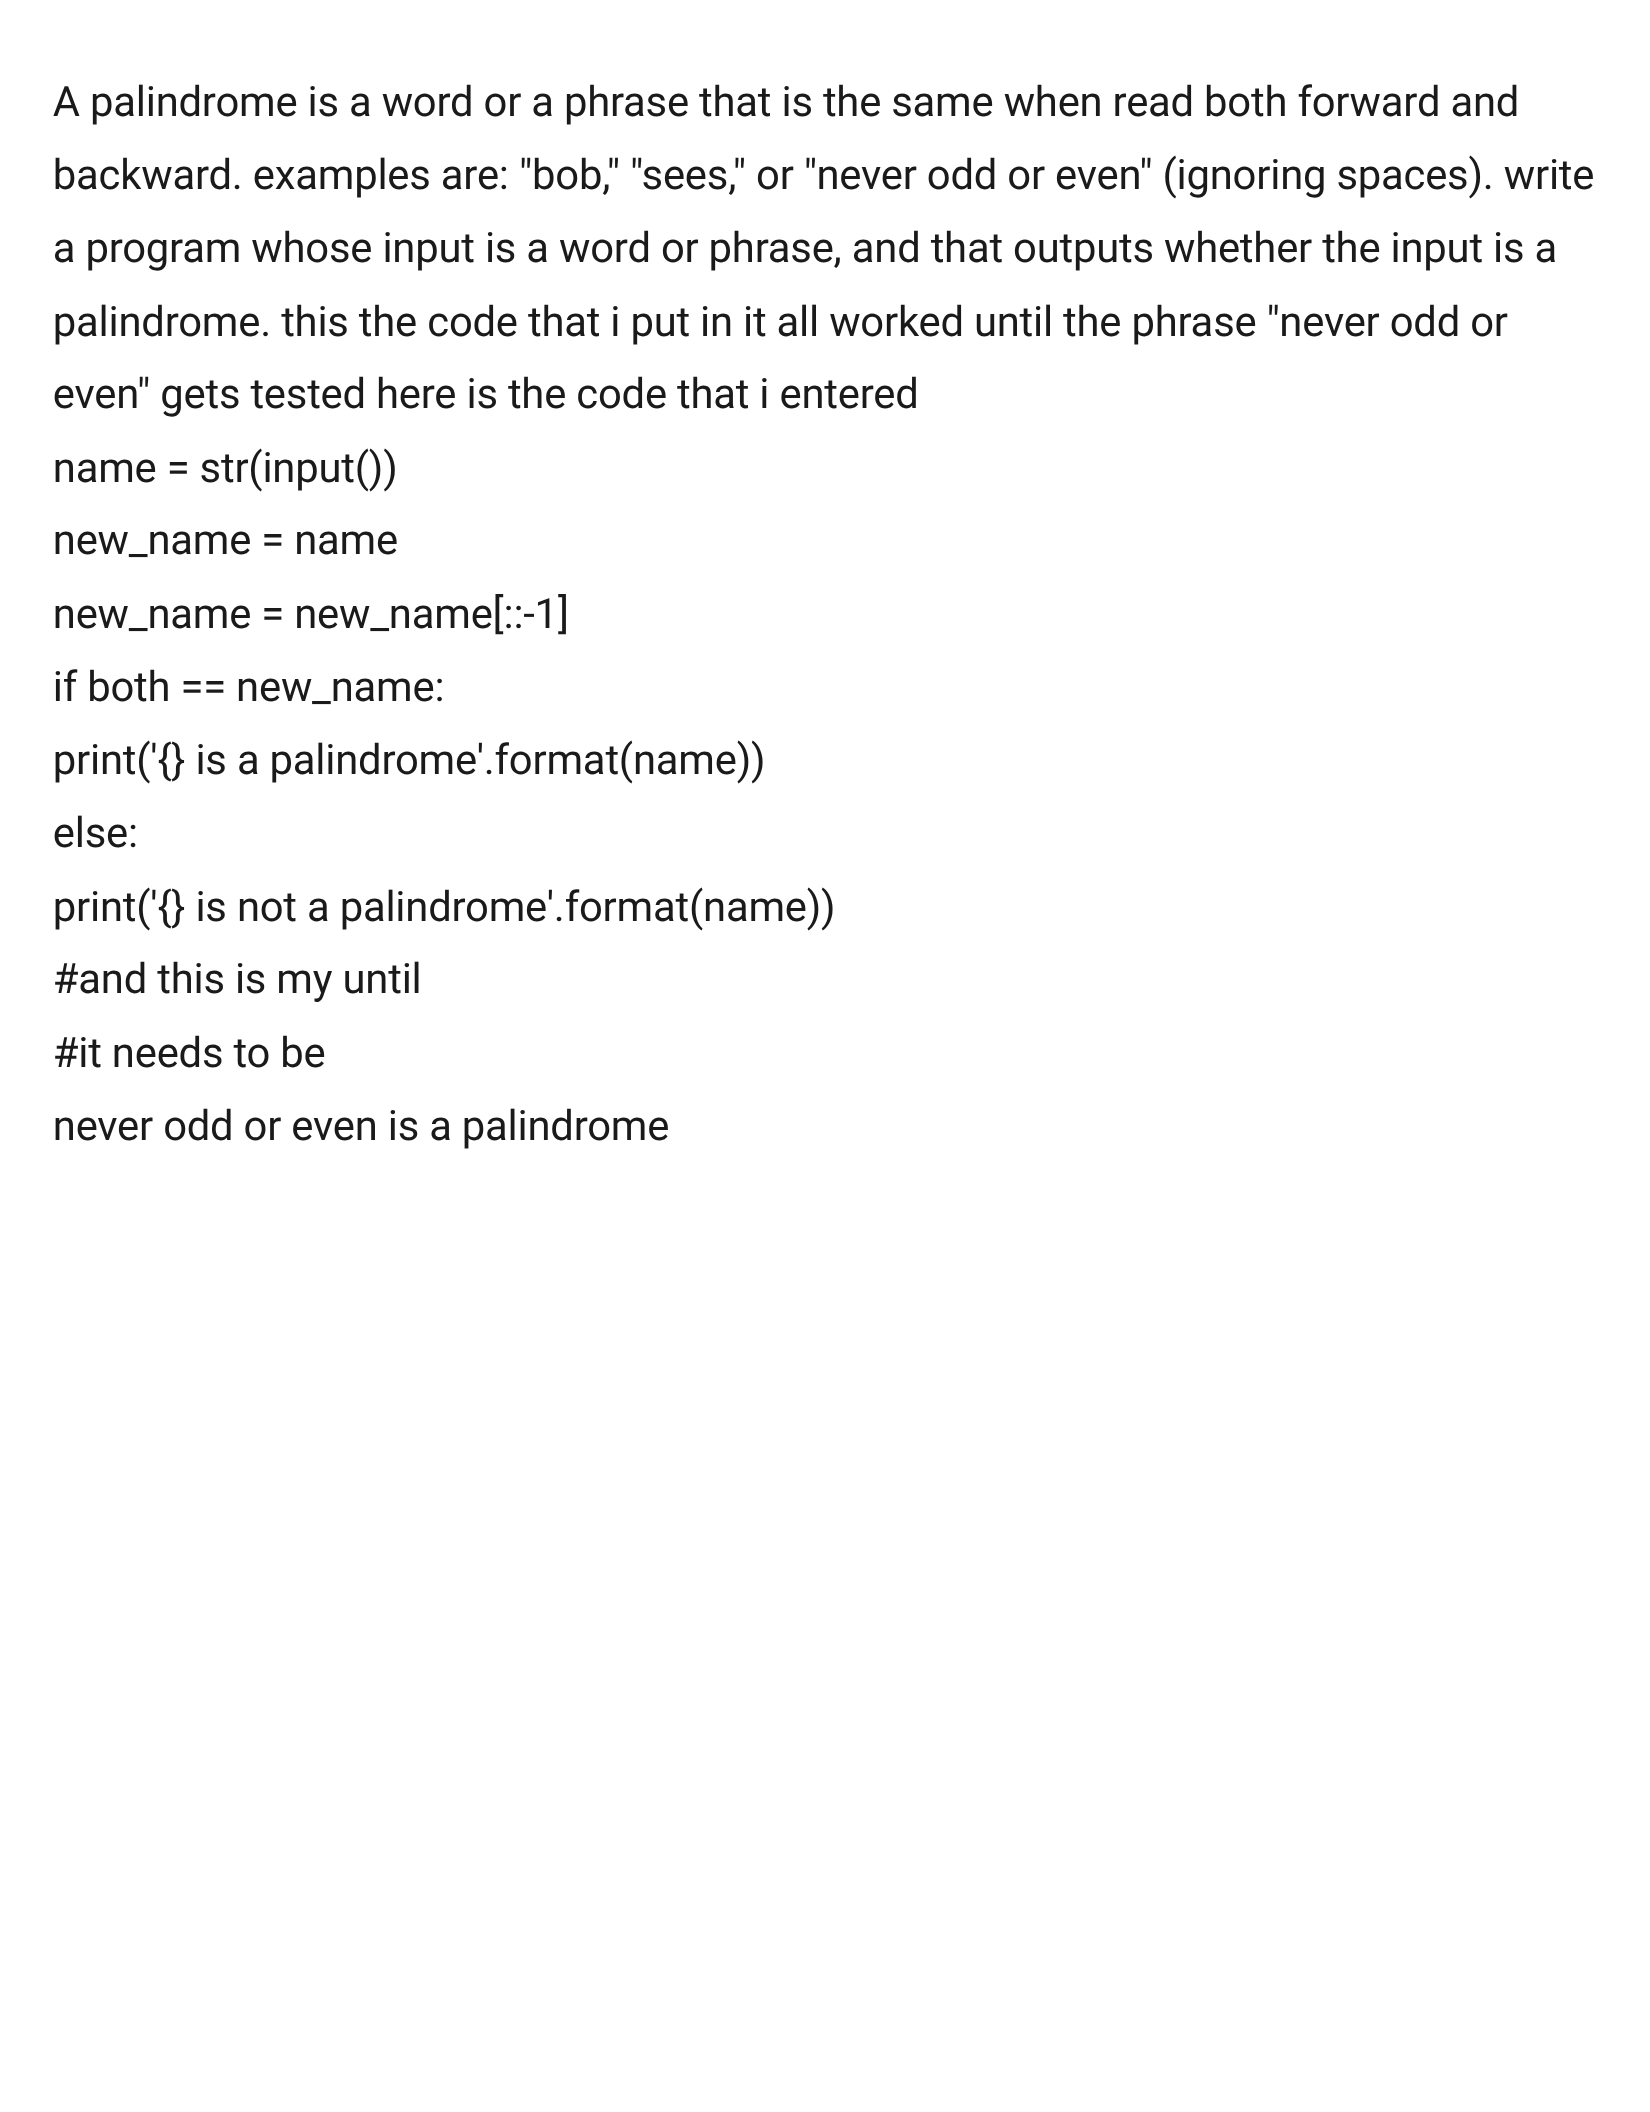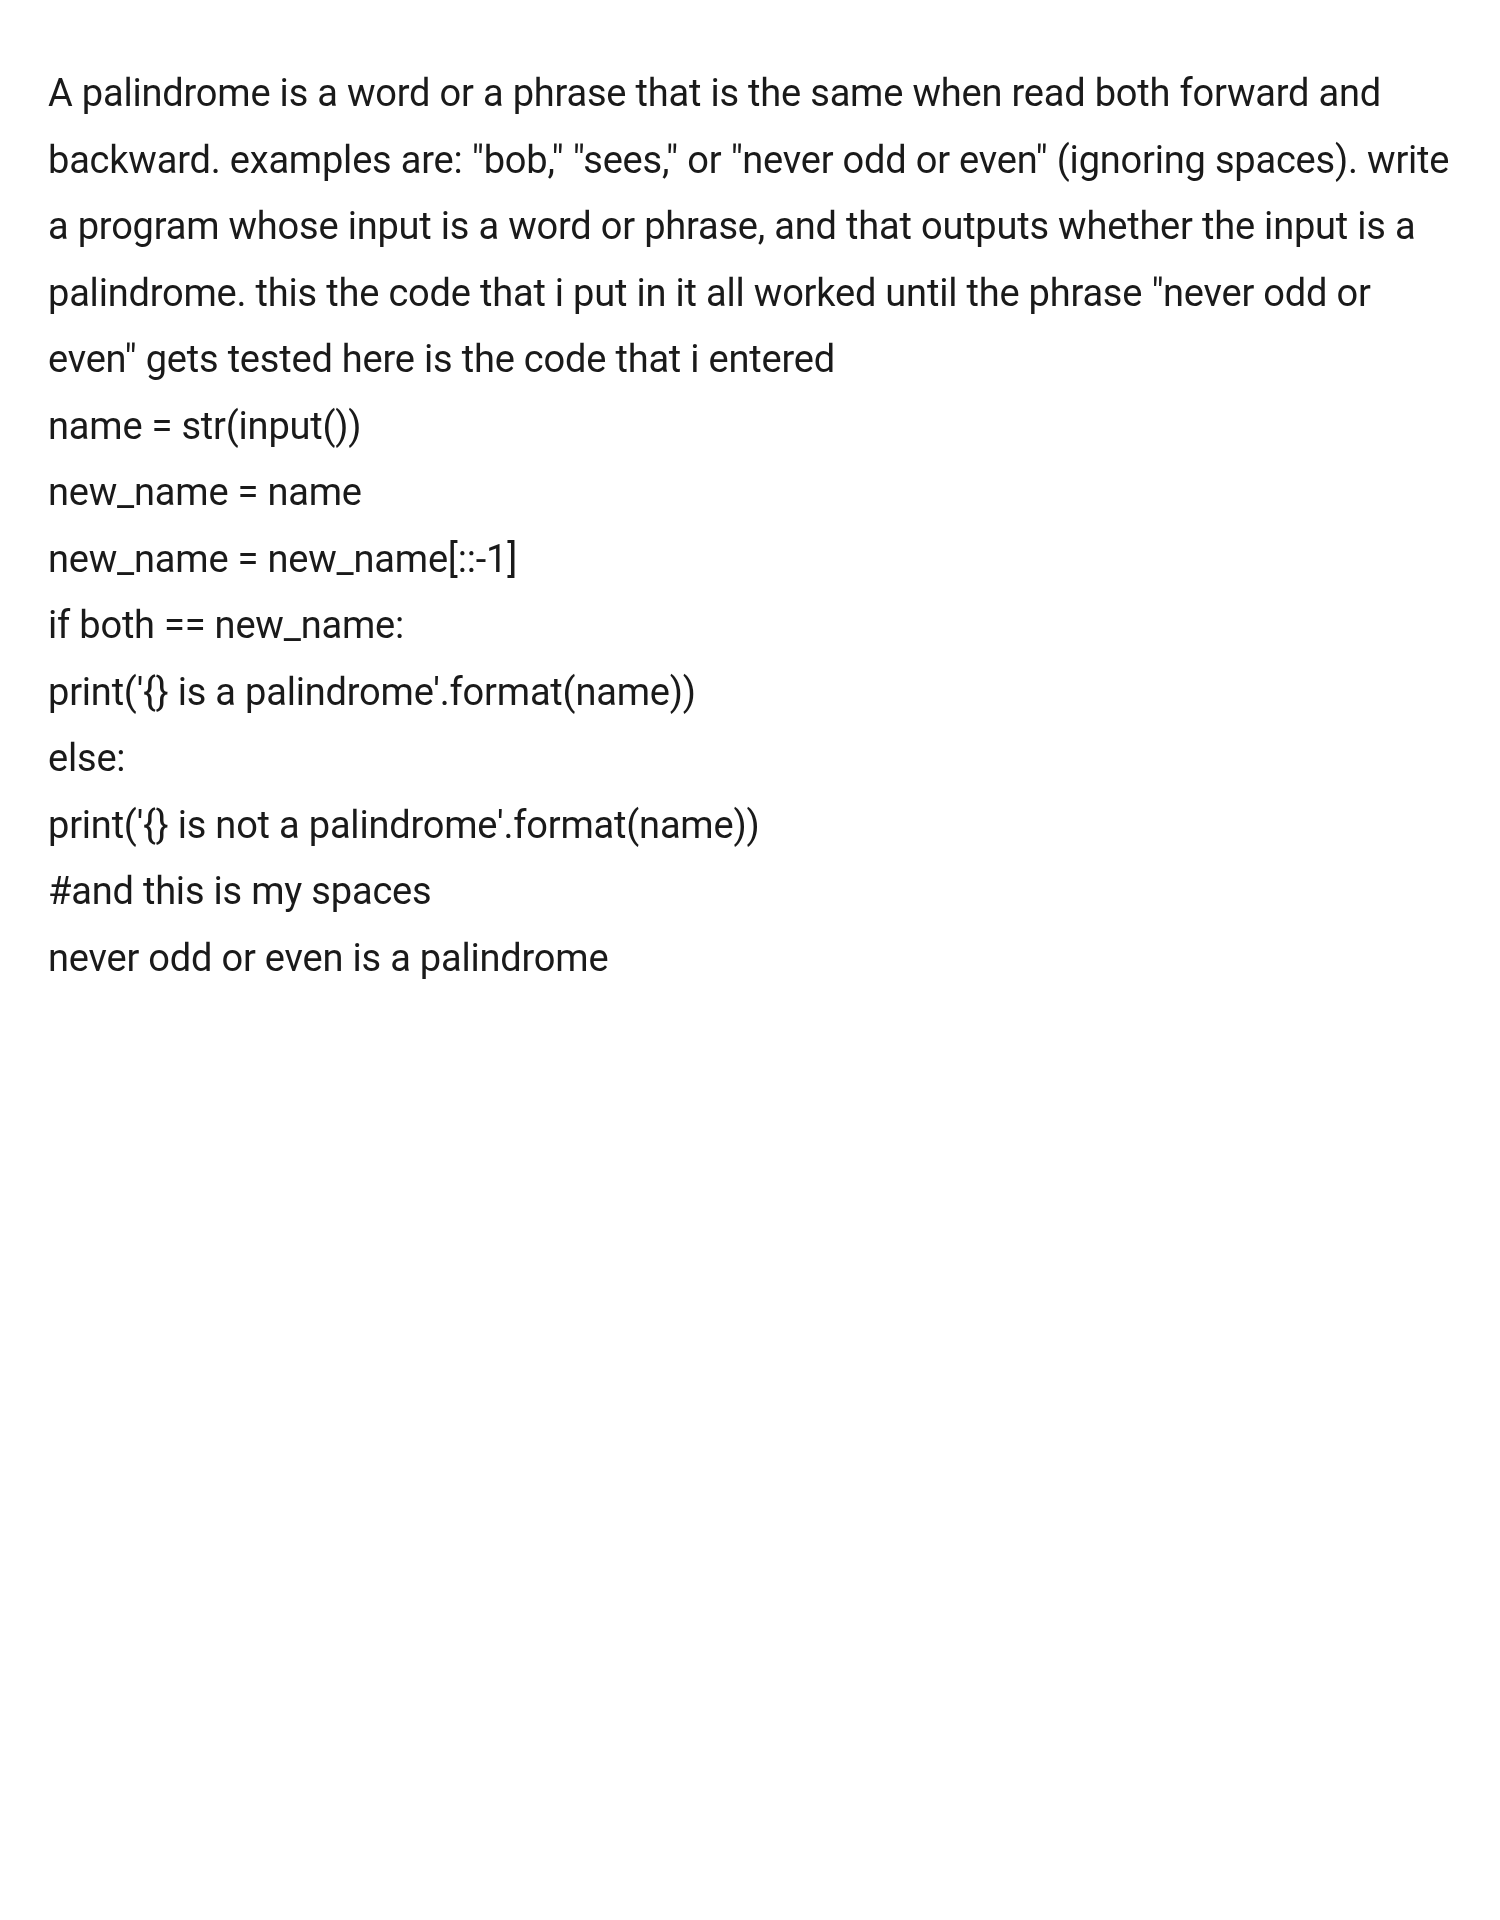--- a/index.html
+++ b/index.html
@@ -29,15 +29,16 @@
 
 <div class="content">
   <span class="line">A palindrome is a word or a phrase that is the same when read both forward and backward. examples are: "bob," "sees," or "never odd or even" (ignoring spaces). write a program whose input is a word or phrase, and that outputs whether the input is a palindrome. this the code that i put in it all worked until the phrase "never odd or even" gets tested here is the code that i entered</span>
   <span class="line">name = str(input())</span>
   <span class="line">new_name = name</span>
   <span class="line">new_name = new_name[::-1]</span>
   <span class="line">if both == new_name:</span>
   <span class="line">print('{} is a palindrome'.format(name))</span>
   <span class="line">else:</span>
   <span class="line">print('{} is not a palindrome'.format(name))</span>
-  <span class="line">#and this is my spaces</span>
+  <span class="line">#and this is my until</span>
+  <span class="line">#it needs to be</span>
   <span class="line">never odd or even is a palindrome</span>
 </div>
 
 </body></html>

